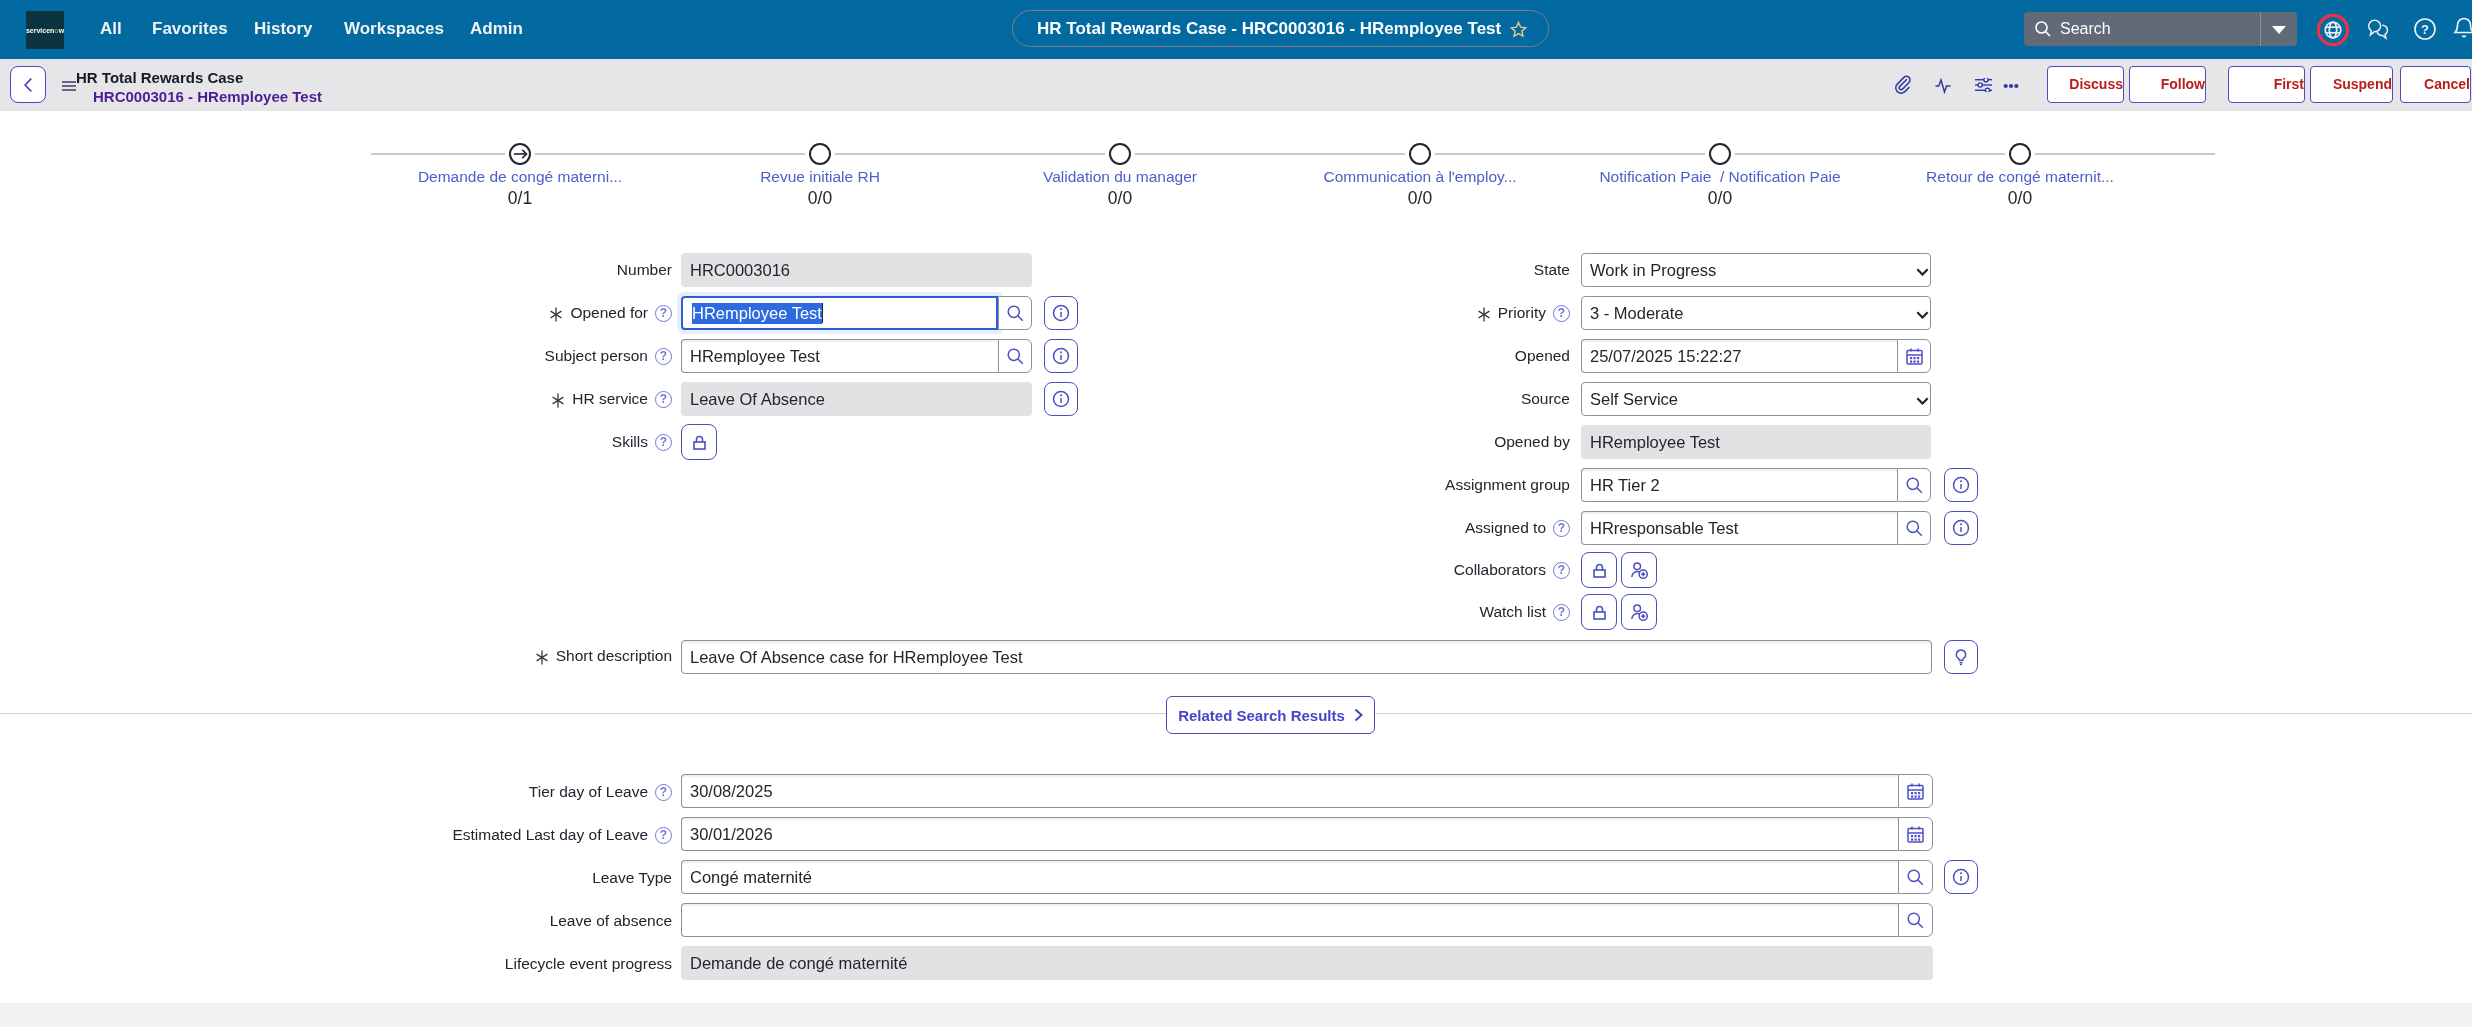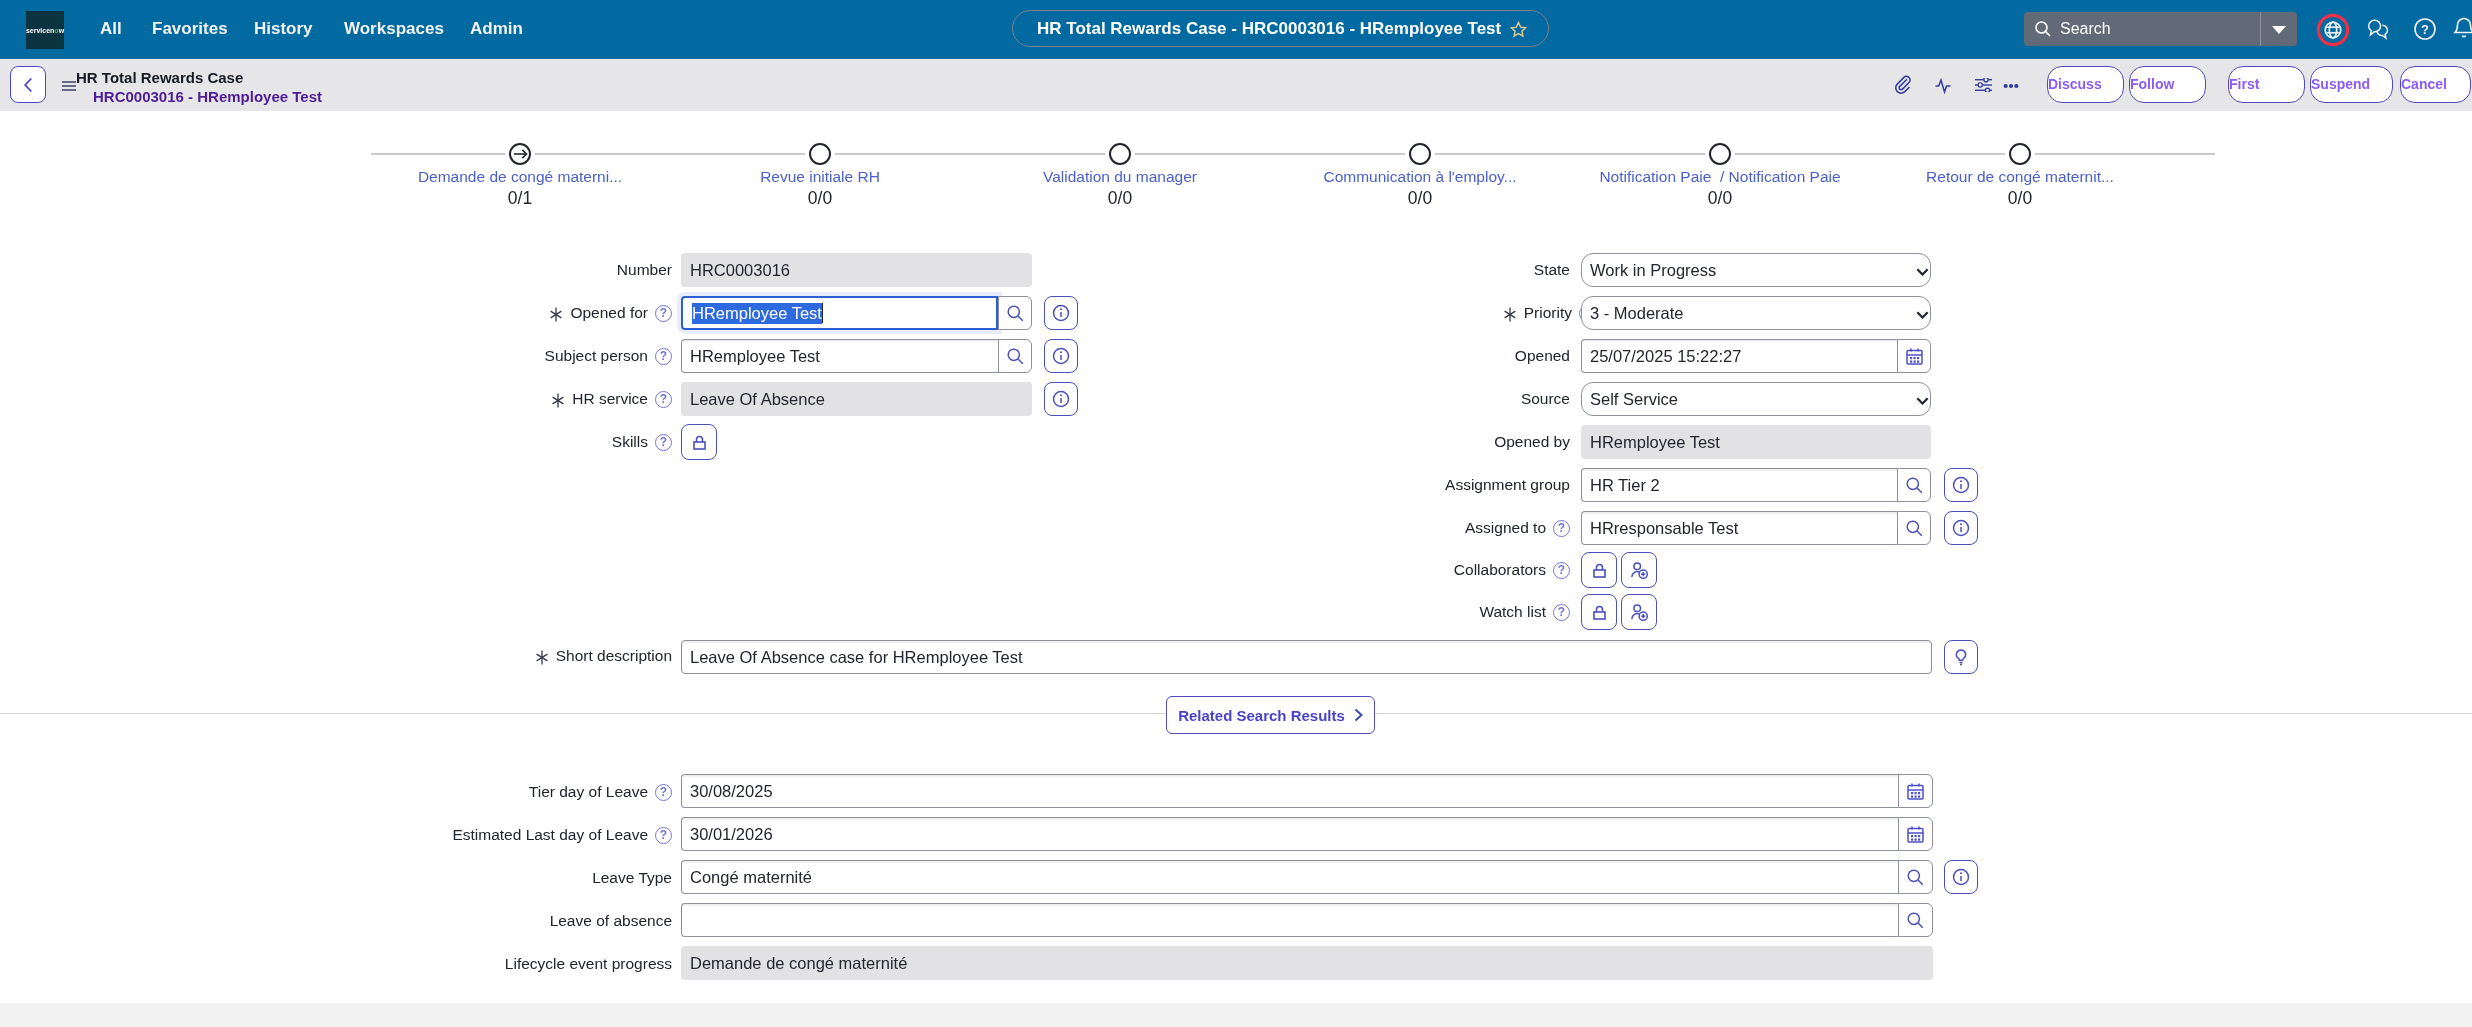--- a/index.html
+++ b/index.html
@@ -13,36 +13,36 @@
 #pill{position:absolute;left:1012px;top:10px;width:537px;height:37px;border:1px solid #7c7f88;border-radius:19px;box-sizing:border-box;display:flex;align-items:center}
 #pill .t{color:#ffffff;font-size:17px;font-weight:700;margin-left:24px;white-space:nowrap}
 #searchbox{position:absolute;left:2024px;top:12px;width:273px;height:34px;background:#636a77;border-radius:4px;display:flex;align-items:center}
 #searchbox .txt{color:#fdfdfd;font-size:16px;margin-left:8px}
 #searchbox .divd{position:absolute;left:236px;top:0;width:1px;height:34px;background:#8c919b}
 
 #bar2{position:absolute;left:0;top:59px;width:2472px;height:52px;background:#e6e6e8}
 #backbtn{position:absolute;left:10px;top:66px;width:36px;height:37px;background:#fff;border:1.4px solid #4a46c8;border-radius:8px;box-sizing:border-box}
 #title1{position:absolute;left:76px;top:69px;font-size:15px;font-weight:700;color:#161a25;white-space:nowrap}
 #title2{position:absolute;left:93px;top:88px;font-size:15px;font-weight:700;color:#4c1d95;white-space:nowrap}
-.hbtn{position:absolute;top:66px;height:37px;background:#fff;border:1.4px solid #5049c0;border-radius:15px;box-sizing:border-box;color:#8b5cf6;font-size:14px;font-weight:700;text-align:left;line-height:34px}
+.hbtn{position:absolute;top:66px;height:37px;background:#fff;border:1.4px solid #5049c0;border-radius:4px;box-sizing:border-box;color:#b91c1c;font-size:14px;font-weight:700;text-align:right;line-height:34px}
 
 #stepline{position:absolute;left:371px;top:153px;width:1844px;height:2px;background:#c9c9c9}
 .stepc{position:absolute;top:143px;width:22px;height:22px;border-radius:50%;background:#fff;border:2px solid #23252d;box-sizing:border-box;box-shadow:0 0 0 4px #fff}
 .steplab{position:absolute;top:168px;width:300px;text-align:center;font-size:15.5px;color:#4c60cc;white-space:nowrap}
 .stepcnt{position:absolute;top:188px;width:300px;text-align:center;font-size:17.5px;color:#23262e}
 
 .lbl{position:absolute;display:flex;align-items:center;justify-content:flex-end;gap:7px;font-size:15.5px;color:#21252e;white-space:nowrap;height:20px}
 .q{width:17px;height:17px;border-radius:50%;border:1.4px solid #7276d8;box-sizing:border-box;color:#7276d8;font-size:12px;font-weight:700;text-align:center;line-height:14.5px;flex:0 0 auto}
 .inp{position:absolute;background:#fff;border:1px solid #8b909c;border-radius:4px;box-sizing:border-box;font-size:16.5px;color:#23262e;display:flex;align-items:center;box-shadow:inset 0 3px 2px -1px rgba(22,26,40,0.07)}
 .inp .v{margin-left:8px;white-space:nowrap}
 .ro{position:absolute;background:#e2e2e4;border-radius:4px;box-sizing:border-box;font-size:16.5px;color:#23262e;display:flex;align-items:center}
 .ro .v{margin-left:9px;white-space:nowrap}
 .seg{position:absolute;border-left:1px solid #8b909c;display:flex;align-items:center;justify-content:center}
 .ibtn{position:absolute;width:34px;height:34px;background:#fff;border:1.4px solid #4a50bc;border-radius:8px;box-sizing:border-box;display:flex;align-items:center;justify-content:center}
-.sel{position:absolute;background:#fff;border:1px solid #8b909c;border-radius:12px;box-sizing:border-box;font-size:16.5px;color:#23262e;display:flex;align-items:center}
+.sel{position:absolute;background:#fff;border:1px solid #8b909c;border-radius:4px;box-sizing:border-box;font-size:16.5px;color:#23262e;display:flex;align-items:center}
 .sel .v{margin-left:8px;white-space:nowrap}
 #rsr{position:absolute;left:1166px;top:696px;width:209px;height:38px;background:#fff;border:1.4px solid #5049c0;border-radius:6px;box-sizing:border-box;color:#4a43c8;font-size:15px;font-weight:700;display:flex;align-items:center;justify-content:center;gap:9px}
 #hr1{position:absolute;left:0;top:713px;width:2472px;height:1px;background:#d4d4d6}
 #footer{position:absolute;left:0;top:1003px;width:2472px;height:24px;background:#f2f2f3}
 </style>
 </head>
 <body>
 
 <div id="nav">
   <div id="logo">
@@ -213,21 +213,21 @@
     </svg>
   </div>
 <div class="ibtn" style="left:681px;top:424px;width:36px;height:36px">
     <svg width="17" height="17" viewBox="0 0 17 17">
       <rect x="3" y="8" width="11" height="7" fill="none" stroke="#4a50bc" stroke-width="1.6"></rect>
       <path d="M5.5 8 V5.5 a3 3 0 0 1 6 0 V8" fill="none" stroke="#4a50bc" stroke-width="1.6"></path>
     </svg>
   </div>
 
 <div class="lbl" style="right:902px;top:260px">State</div>
-<div class="lbl" style="right:876px;top:303px">
+<div class="lbl" style="right:902px;top:303px">
     <svg width="14" height="15" viewBox="0 0 14 15" style="margin-top:2px">
       <g stroke="#343946" stroke-width="1.3">
         <line x1="7" y1="0.5" x2="7" y2="14.5"></line>
         <line x1="1.6" y1="4.1" x2="12.4" y2="10.9"></line>
         <line x1="1.6" y1="10.9" x2="12.4" y2="4.1"></line>
       </g>
     </svg>
     <span>Priority</span>
     <span class="q">?</span>
   </div>

